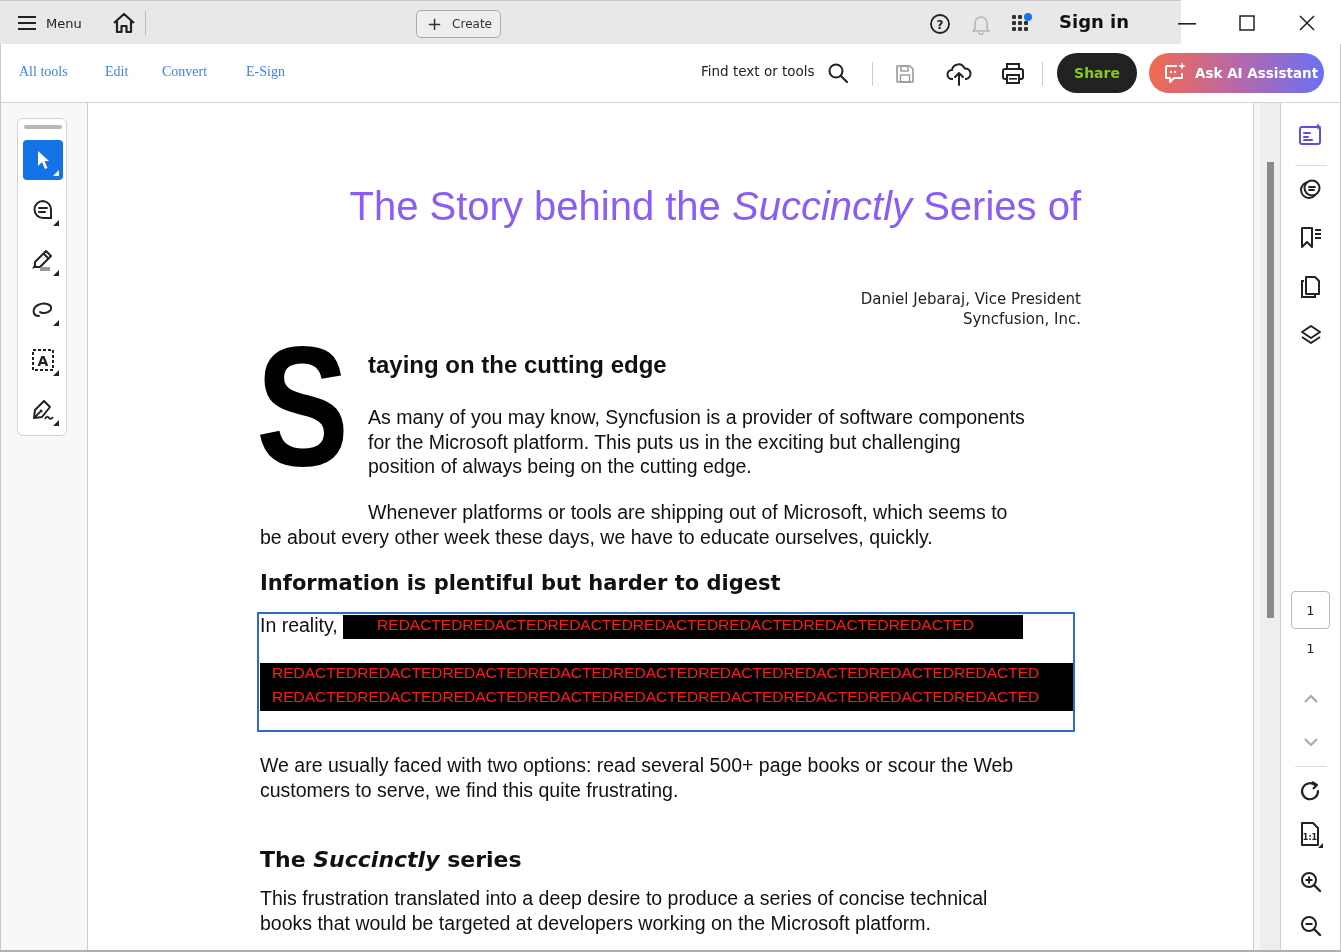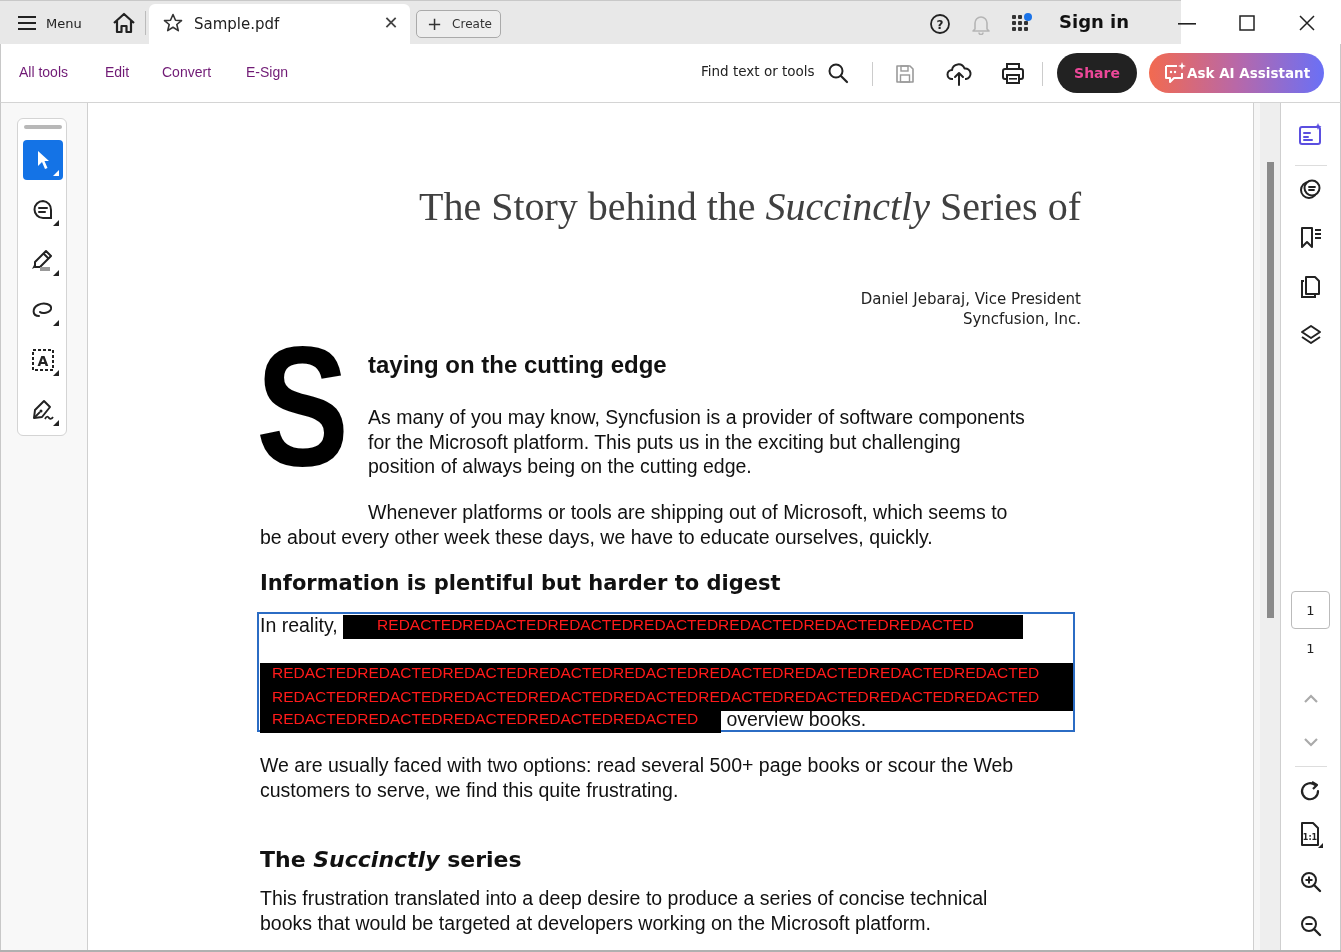--- a/index.html
+++ b/index.html
@@ -19,41 +19,41 @@
   .create-btn { left: 416px; top: 9px; width: 85px; height: 28px; border: 1px solid #aaa; border-radius: 5px; background: #eee; font-family: "DejaVu Sans", sans-serif; font-size: 12px; color: #333; gap: 10px; padding-left: 10px; }
   .create-btn .plus { font-size: 18px; line-height: 18px; color: #333; }
   .help-icon { left: 929px; top: 12px; width: 22px; height: 22px; }
   .bell-icon { left: 970px; top: 12px; width: 22px; height: 22px; }
   .apps-icon { left: 1011px; top: 11px; width: 24px; height: 24px; }
   .signin { left: 1059px; top: 10px; font-family: "DejaVu Sans", sans-serif; font-size: 18px; font-weight: bold; color: #111; }
   .win-ctrl { position: absolute; top: 10px; width: 24px; height: 24px; display: flex; align-items: center; justify-content: center; }
 
   
   .toolbar { position: absolute; left: 0; top: 44px; width: 1341px; height: 59px; background: #fff; border-bottom: 1px solid #d4d4d4; border-left: 1px solid #c8c8c8; border-right: 1px solid #c8c8c8; }
-  .tl-link { position: absolute; top: 20px; font-family: Liberation Sans, sans-serif; font-size: 14px; color: #701a75; }
+  .tl-link { position: absolute; top: 20px; font-family: Liberation Serif, serif; font-size: 14px; color: #3b82f6; }
   .find { position: absolute; left: 700px; top: 19px; font-family: "DejaVu Sans", sans-serif; font-size: 13.5px; color: #222; }
   .find-icon { position: absolute; left: 826px; top: 18px; }
   .v-sep { position: absolute; top: 18px; width: 1px; height: 24px; background: #ccc; }
   .tool-icon { position: absolute; top: 16px; width: 28px; height: 28px; display: flex; align-items: center; justify-content: center; }
-  .share-btn { position: absolute; left: 1056px; top: 9px; width: 80px; height: 40px; border-radius: 20px; background: #222; color: #ec4899; font-family: "DejaVu Sans", sans-serif; font-size: 14px; font-weight: bold; display: flex; align-items: center; justify-content: center; }
-  .ai-btn { position: absolute; left: 1148px; top: 9px; width: 175px; height: 40px; border-radius: 20px; background: linear-gradient(90deg, #f26a50 0%, #b868a8 50%, #6a70f6 100%); color: #fff; font-family: "DejaVu Sans", sans-serif; font-size: 13.5px; font-weight: bold; display: flex; align-items: center; padding-left: 14px; gap: 0; }
+  .share-btn { position: absolute; left: 1056px; top: 9px; width: 80px; height: 40px; border-radius: 20px; background: #222; color: #84cc16; font-family: "DejaVu Sans", sans-serif; font-size: 14px; font-weight: bold; display: flex; align-items: center; justify-content: center; }
+  .ai-btn { position: absolute; left: 1148px; top: 9px; width: 175px; height: 40px; border-radius: 20px; background: linear-gradient(90deg, #f26a50 0%, #b868a8 50%, #6a70f6 100%); color: #fff; font-family: "DejaVu Sans", sans-serif; font-size: 13.5px; font-weight: bold; display: flex; align-items: center; padding-left: 14px; gap: 8px; }
 
   
   .left-rail { position: absolute; left: 0; top: 103px; width: 88px; height: 849px; background: #f8f8f8; border-right: 1px solid #d0d0d0; border-left: 1px solid #c8c8c8; }
   .tool-panel { position: absolute; left: 16px; top: 15px; width: 50px; height: 318px; border: 1px solid #d4d4d4; border-radius: 6px; background: #fff; }
   .tool-panel .grip { position: absolute; left: 6px; top: 6px; width: 38px; height: 4px; border-radius: 2px; background: #b8b8b8; }
   .rail-tool { position: absolute; left: 5px; width: 40px; height: 40px; border-radius: 4px; display: flex; align-items: center; justify-content: center; }
   .rail-tool.active { background: #1473e6; }
   .rail-tool .corner { position: absolute; right: 4px; bottom: 4px; width: 0; height: 0; border-left: 6px solid transparent; border-bottom: 6px solid #222; }
   .rail-tool.active .corner { border-bottom-color: #fff; }
 
   
   .doc-area { position: absolute; left: 88px; top: 103px; width: 1165px; height: 849px; background: #fff; overflow: hidden; }
   .page { position: absolute; left: 0; top: 0; width: 1165px; height: 849px; }
-  .title { position: absolute; right: 172px; top: 80px; text-align: left; font-family: Liberation Serif, serif; font-size: 40px; line-height: 47px; color: #404040; }
+  .title { position: absolute; right: 172px; top: 80px; text-align: left; font-family: Liberation Sans, sans-serif; font-size: 40px; line-height: 47px; color: #8b5cf6; }
   .author { position: absolute; right: 172px; top: 186px; text-align: right; font-family: "DejaVu Sans", sans-serif; font-size: 15px; line-height: 20px; color: #222; }
   .dropcap { position: absolute; left: 168px; top: 228px; font-family: "Liberation Sans", sans-serif; font-weight: bold; font-size: 170px; line-height: 150px; color: #000; transform: scaleX(0.82); transform-origin: left top; }
   .h-first { position: absolute; left: 280px; top: 248px; font-family: "Liberation Sans", sans-serif; font-weight: bold; font-size: 24px; color: #111; }
   .para { position: absolute; font-family: "Liberation Sans", sans-serif; font-size: 19.5px; line-height: 24.5px; color: #111; }
   .h2 { position: absolute; left: 172px; font-family: "DejaVu Sans", sans-serif; font-weight: bold; font-size: 21px; color: #111; }
   .h2 i { font-style: italic; }
 
   .redact-box { position: absolute; left: 169px; top: 509px; width: 818px; height: 120px; border: 2px solid #2b6cc4; }
   .red-line { position: absolute; font-family: "Liberation Sans", sans-serif; font-size: 19.5px; color: #111; white-space: nowrap; }
   .redact { display: inline-block; background: #000; color: #ff1a1a; font-family: "Liberation Sans", sans-serif; font-size: 15.5px; height: 24px; line-height: 20px; vertical-align: middle; transform-origin: left center; }
@@ -82,27 +82,20 @@
         <rect y="12" width="18" height="2" fill="#222"></rect>
       </svg>
     <span>Menu</span>
   </div>
   <div class="tb-item home-btn">
     <svg width="24" height="22" viewBox="0 0 24 22">
         <path d="M2 11 L12 2 L22 11 M5 9 V20 H9.5 V14 H14.5 V20 H19 V9" fill="none" stroke="#222" stroke-width="2.2" stroke-linejoin="round"></path>
       </svg>
   </div>
   <div class="tb-divider"></div>
-  <div class="tab">
-    <svg class="star" width="20" height="20" viewBox="0 0 20 20">
-        <path d="M10 1.5 L12.5 7.2 L18.5 7.6 L13.8 11.5 L15.3 17.6 L10 14.3 L4.7 17.6 L6.2 11.5 L1.5 7.6 L7.5 7.2 Z" fill="none" stroke="#333" stroke-width="1.6" stroke-linejoin="round"></path>
-      </svg>
-    <span class="tab-label">Sample.pdf</span>
-    <span class="tab-close">✕</span>
-  </div>
   <div class="tb-item create-btn">
     <span class="plus">+</span>
     <span>Create</span>
   </div>
   <div class="tb-item help-icon">
     <svg width="22" height="22" viewBox="0 0 22 22">
         <circle cx="11" cy="11" r="9" fill="none" stroke="#222" stroke-width="1.8"></circle>
         <text x="11" y="15.5" text-anchor="middle" font-family="DejaVu Sans" font-weight="bold" font-size="12" fill="#222">?</text>
       </svg>
   </div>
@@ -270,23 +263,20 @@
     <div class="redact-box">
       <div class="red-line" style="left:1px; top:0px;">
         <span>In reality, </span><span class="redact" style="width:680px; padding-left:34px;">REDACTEDREDACTEDREDACTEDREDACTEDREDACTEDREDACTEDREDACTED</span>
       </div>
       <div class="red-line" style="left:1px; top:48px;">
         <span class="redact" style="width:813px; padding-left:12px;">REDACTEDREDACTEDREDACTEDREDACTEDREDACTEDREDACTEDREDACTEDREDACTEDREDACTED</span>
       </div>
       <div class="red-line" style="left:1px; top:72px;">
         <span class="redact" style="width:813px; padding-left:12px;">REDACTEDREDACTEDREDACTEDREDACTEDREDACTEDREDACTEDREDACTEDREDACTEDREDACTED</span>
       </div>
-      <div class="red-line" style="left:1px; top:94px;">
-        <span class="redact" style="width:461px; padding-left:12px;">REDACTEDREDACTEDREDACTEDREDACTEDREDACTED</span><span> overview books.</span>
-      </div>
     </div>
 
     <div class="para" style="left:172px; top:650px;">
       <div>We are usually faced with two options: read several 500+ page books or scour the Web</div>
       <div>customers to serve, we find this quite frustrating.</div>
     </div>
 
     <div class="h2" style="top:744px; font-size:22px;">
       <span>The </span><i>Succinctly</i><span> series</span>
     </div>

